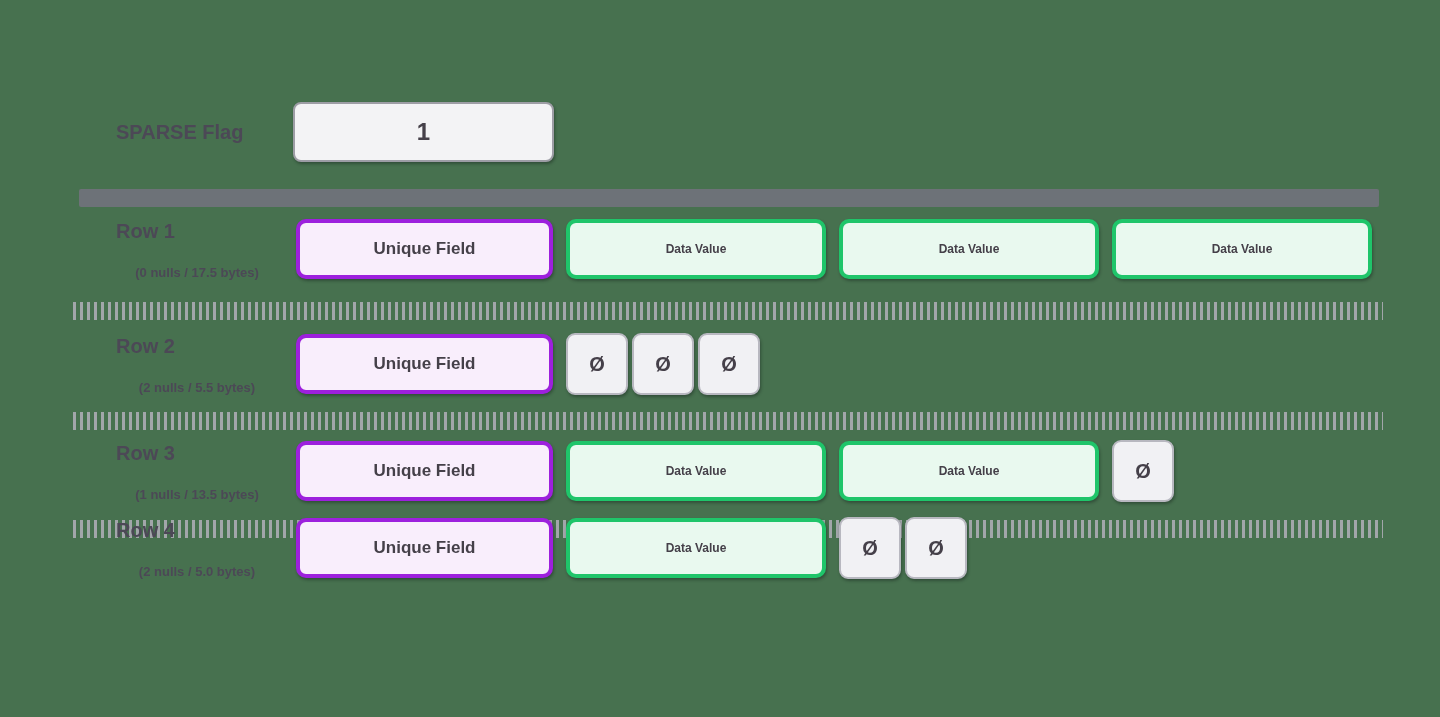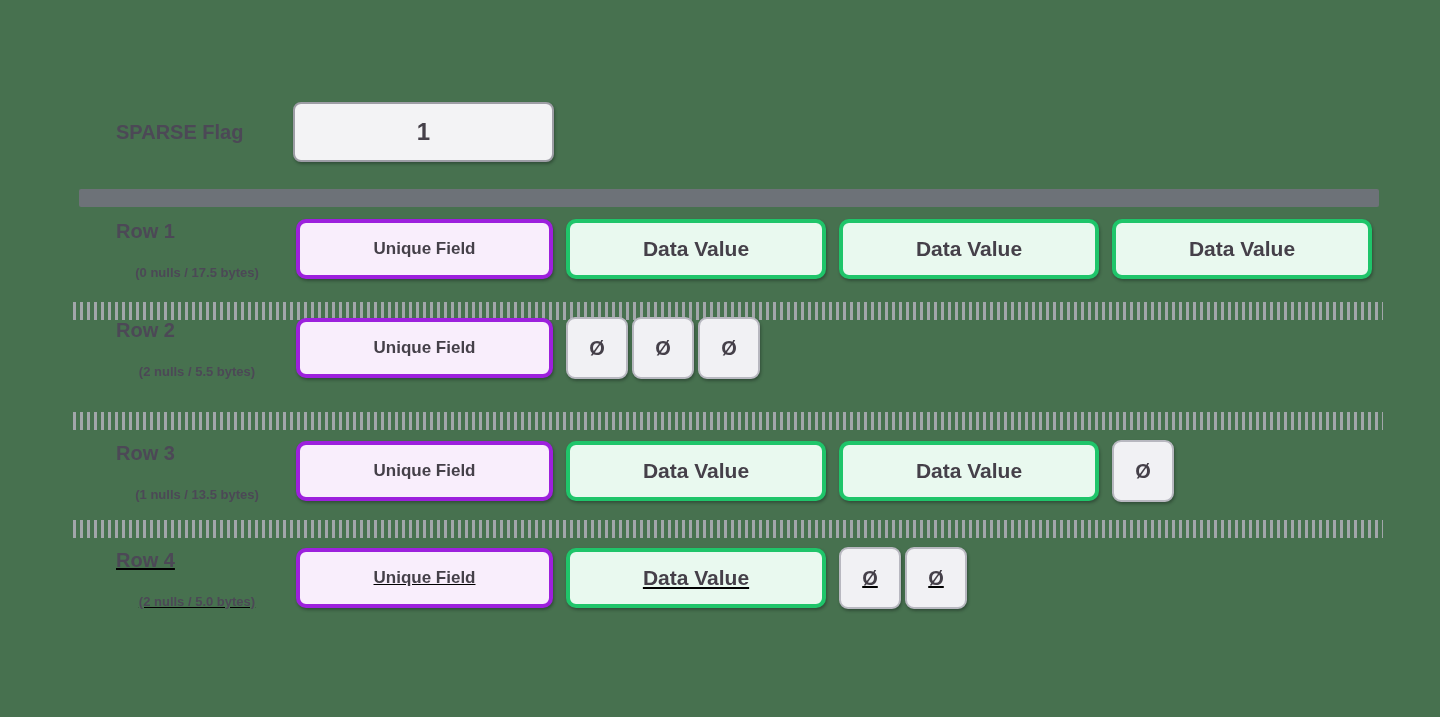--- a/index.html
+++ b/index.html
@@ -63,23 +63,23 @@
 
   
   .data-row {
     position: absolute;
     left: 80px;
     height: 62px;
     display: flex;
     align-items: center;
   }
   .data-row.r1 { top: 209px; }
-  .data-row.r2 { top: 308px; }
+  .data-row.r2 { top: 324px; }
   .data-row.r3 { top: 431px; }
-  .data-row.r4 { top: 538px; text-decoration: underline; }
+  .data-row.r4 { top: 508px; }
 
   .cell {
     display: flex; align-items: center; justify-content: center;
     font-weight: bold;
     color: var(--text-dark, #454049);
     margin-left: 13px;
     box-shadow: 1px 2px 3px rgba(25, 38, 30, 0.45);
   }
   .row-label-block + .cell { margin-left: 0; }
 
@@ -88,21 +88,21 @@
     background: var(--purple-fill, #f9eefc);
     border: 4px solid var(--purple-border, #9d20dd);
     border-radius: 10px;
     font-size: 17px;
   }
   .cell-data {
     width: 260px; height: 60px;
     background: var(--green-fill, #e9f9ef);
     border: 4px solid var(--green-border, #1fc56a);
     border-radius: 10px;
-    font-size: 21px;
+    font-size: 12px;
   }
   .cell-null {
     width: 62px; height: 62px;
     background: var(--null-fill, #f1f1f4);
     border: 2px solid var(--null-border, #b8b8c0);
     border-radius: 9px;
     font-size: 20px;
   }
   .cell-null + .cell-null { margin-left: 4px; }
 </style>

